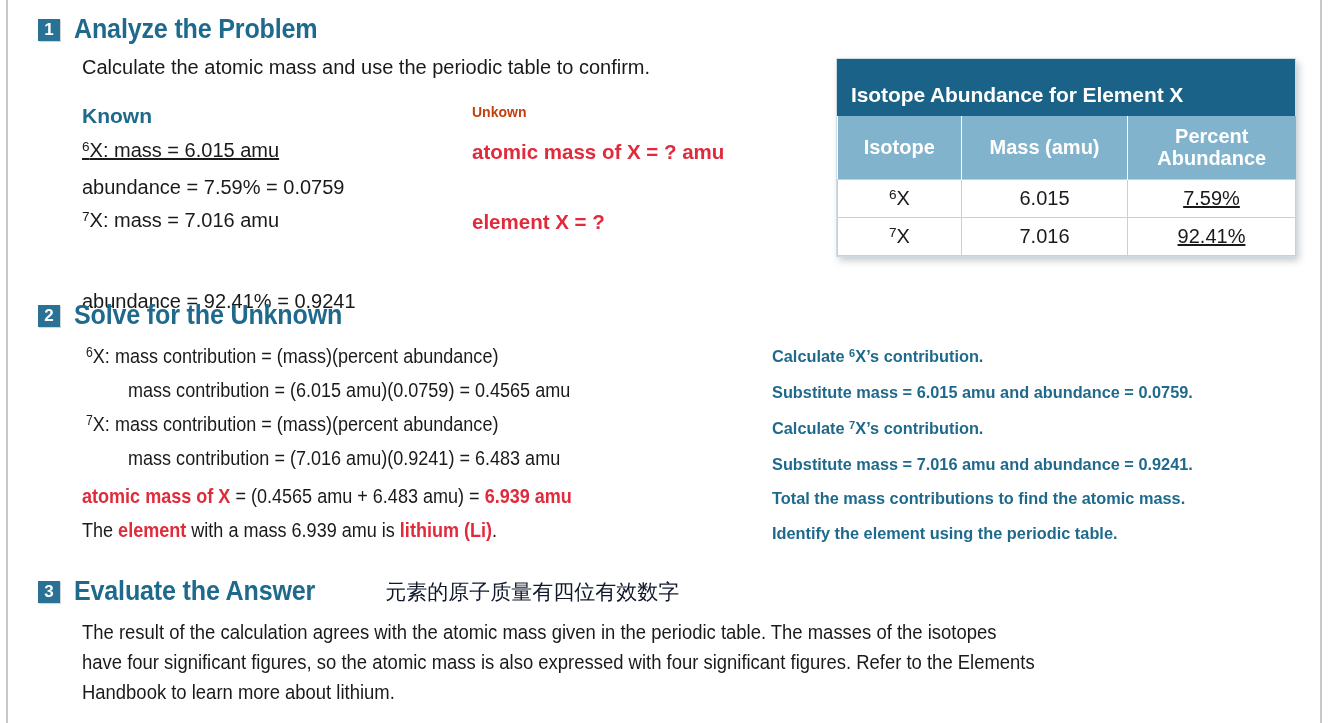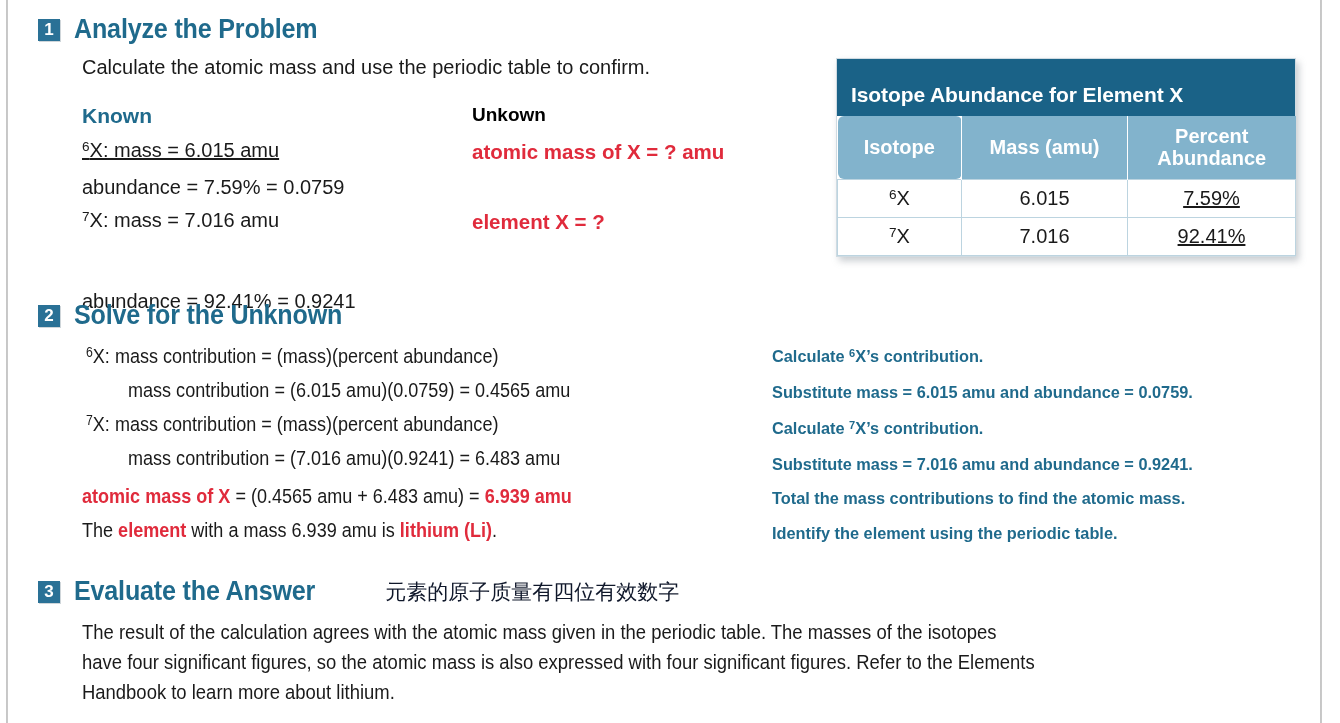--- a/index.html
+++ b/index.html
@@ -96,23 +96,23 @@
     transform: scaleX(0.9);
     transform-origin: left top;
   }
   .lbl-known {
     color: #1f6a8c;
     font-weight: bold;
     font-size: 21px;
     font-family: "Liberation Sans", sans-serif;
   }
   .lbl-unknown {
-    color: #000000;
-    font-weight: bold;
-    font-size: 19px;
+    color: #c2410c;
+    font-weight: bold;
+    font-size: 14px;
     font-family: "Liberation Sans", sans-serif;
   }
   .red-bold {
     color: #e02b3c;
     font-weight: bold;
     font-family: "Liberation Sans", sans-serif;
     font-size: 20.5px;
   }
   .note {
     position: absolute;
@@ -158,21 +158,21 @@
     background: #82b3cc;
     color: #ffffff;
     font-family: "Liberation Sans", sans-serif;
     font-weight: bold;
     font-size: 20px;
     padding: 9px 4px;
     border-left: 1px solid #ffffff;
     line-height: 1.12;
     vertical-align: middle;
   }
-  table.iso th:first-child { border-left: none; border-radius: 6px; }
+  table.iso th:first-child { border-left: none; }
   table.iso td {
     background: #ffffff;
     color: #1a1a1a;
     font-family: "Liberation Sans", sans-serif;
     font-size: 20px;
     text-align: center;
     padding: 7px 4px;
     border: 1px solid #bcd4e0;
     border-right: none;
   }

